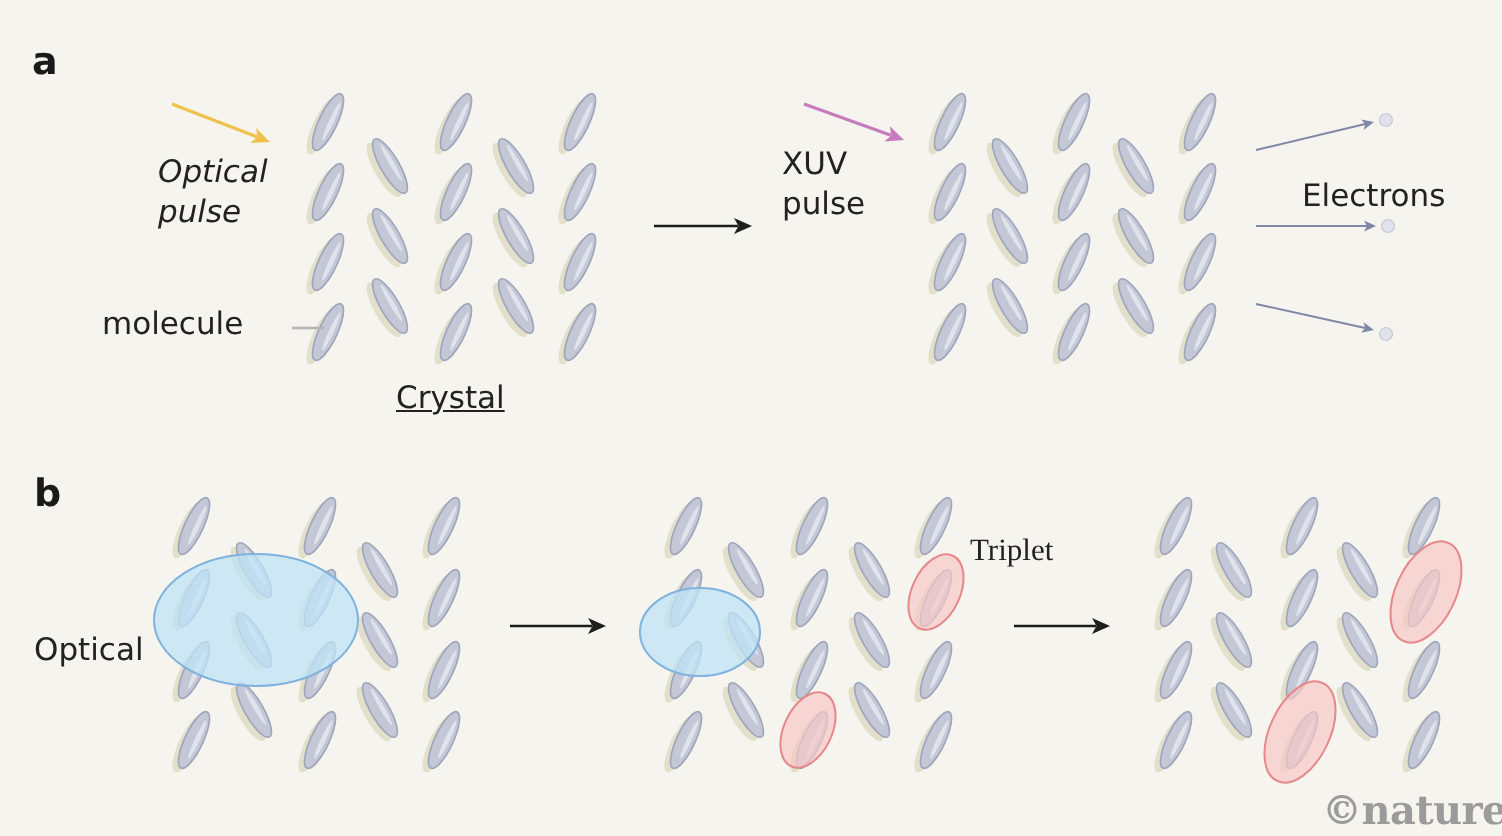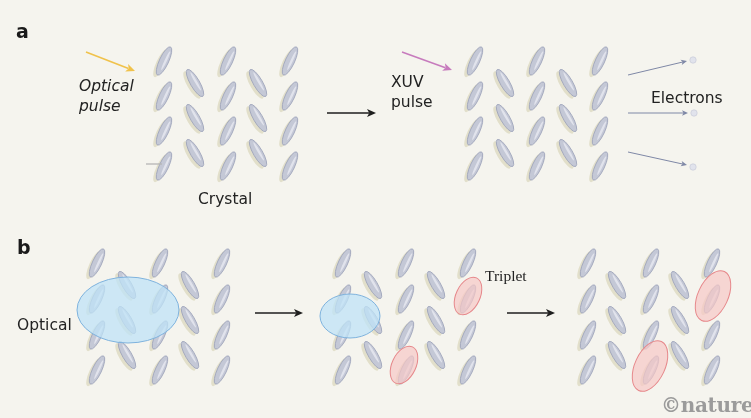--- a/index.html
+++ b/index.html
@@ -518,23 +518,24 @@
 </svg>
 
 <div class="panel-label" style="left:16px; top:22px;">a</div>
 
 <div class="lbl" style="left:79px; top:76px;font-style:italic;">
   <div>Optical</div>
   <div>pulse</div>
 </div>
 
 <div class="lbl" style="left:51px; top:152px;">
+  <div>molecule</div>
 </div>
 
-<div class="lbl" style="left:198px; top:189px;">Crystal</div>
+<div class="lbl" style="left:198px; top:189px;text-decoration:underline;">Crystal</div>
 
 <div class="lbl" style="left:391px; top:72px;">
   <div>XUV</div>
   <div>pulse</div>
 </div>
 
 <div class="lbl" style="left:651px; top:88px;">Electrons</div>
 
 <div class="panel-label" style="left:17px; top:238px;">b</div>
 <div class="lbl" style="left:17px; top:315px;">Optical</div>

